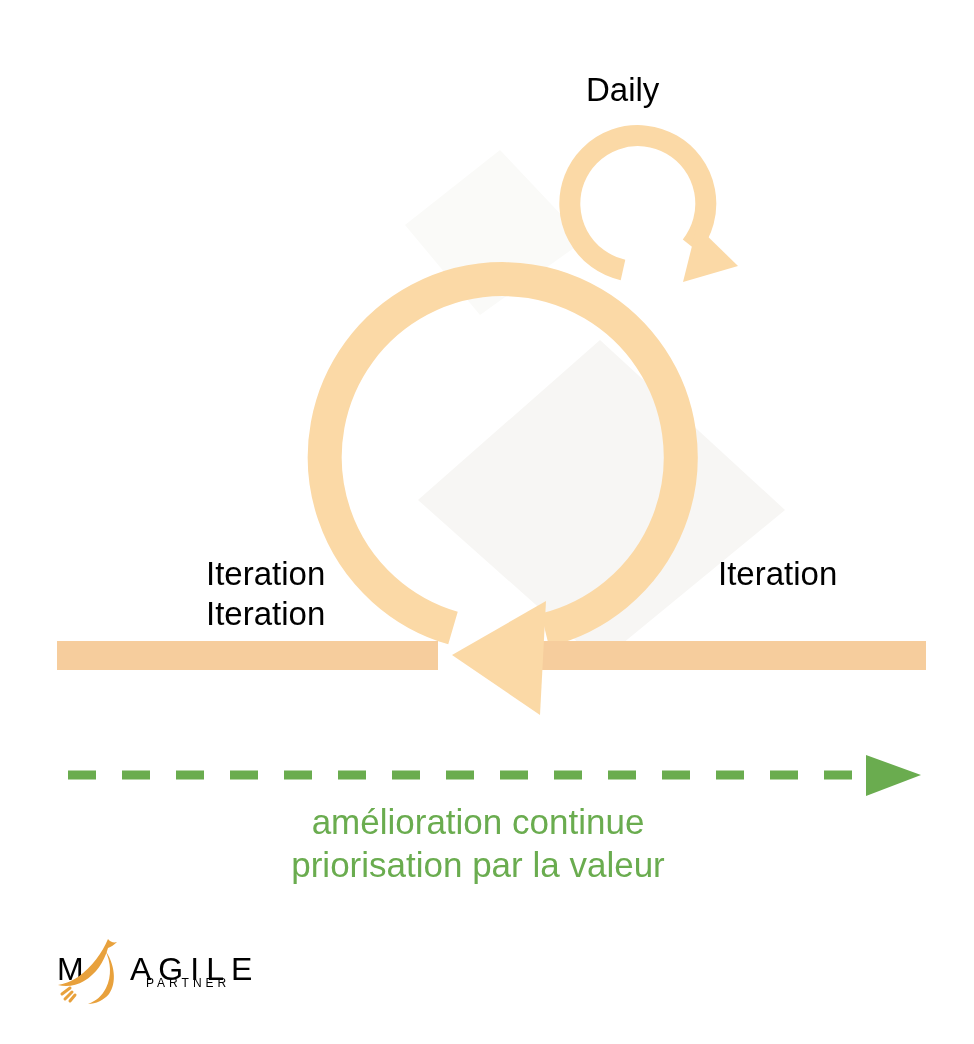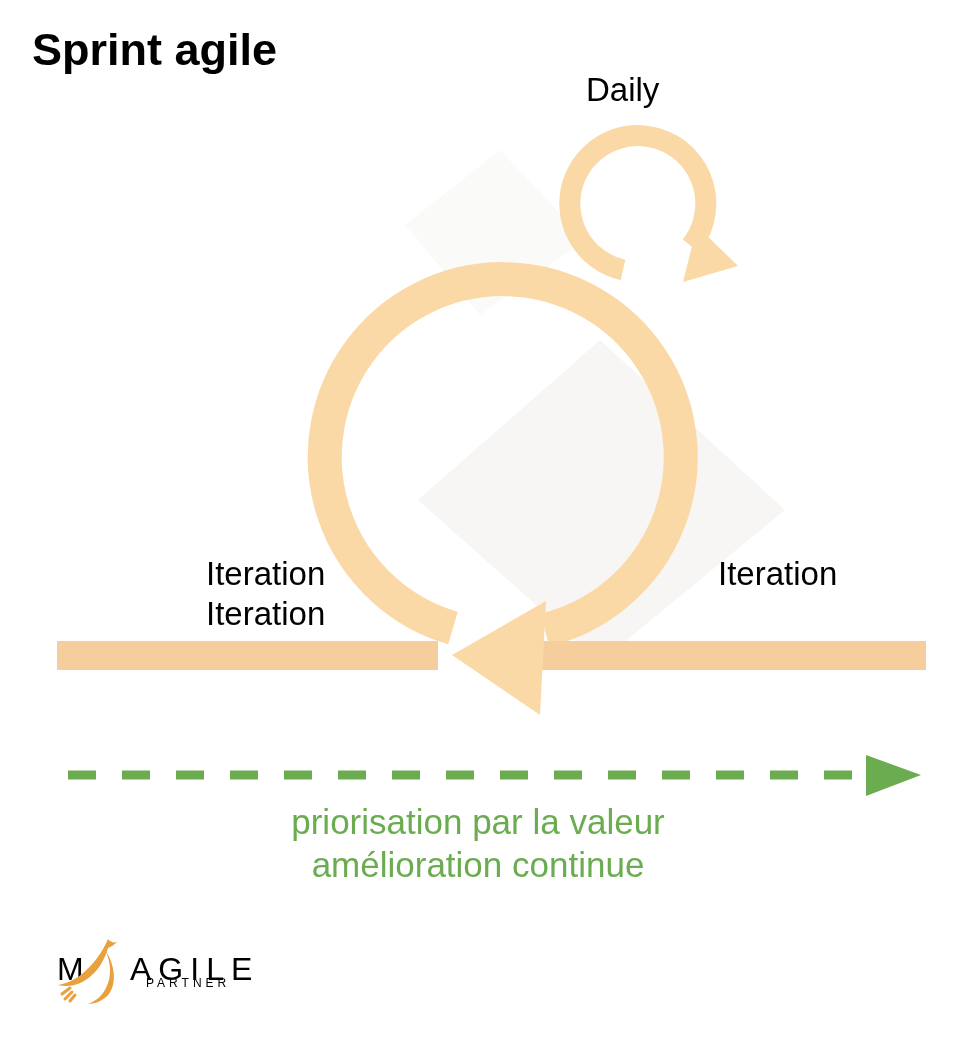--- a/index.html
+++ b/index.html
@@ -36,21 +36,20 @@
   .logo-m{position:absolute;left:1px;top:13px;font-size:32px;font-weight:300;letter-spacing:2px;}
   .bird{position:absolute;left:0px;top:0px;}
   .logo-agile{position:absolute;left:74px;top:13px;font-size:32px;font-weight:300;letter-spacing:7px;}
   .logo-partner{position:absolute;left:90px;top:38px;font-size:12px;font-weight:300;letter-spacing:4px;}
 </style>
 </head>
 <body>
 
 <div class="canvas">
 
-  <div class="title">Sprint agile</div>
 
   <svg class="art" width="974" height="1044" viewBox="0 0 974 1044">
 
     <polygon class="wm2" points="500,150 585,240 480,315 405,225"></polygon>
     <polygon class="wm" points="600,340 785,510 600,662 418,500"></polygon>
 
     <path class="stroke-peach big-loop" d="M 453 628 A 178 178 0 1 1 545 630"></path>
 
     <rect class="fill-bar" x="57" y="641" width="381" height="29"></rect>
     <rect class="fill-bar" x="490" y="641" width="436" height="29"></rect>
@@ -69,22 +68,22 @@
   <div class="label planning">
     <div>Iteration</div>
     <div>Iteration</div>
   </div>
 
   <div class="label review">
     <div>Iteration</div>
   </div>
 
   <div class="green-caption">
+    <div>amélioration continue</div>
     <div>priorisation par la valeur</div>
-    <div>amélioration continue</div>
   </div>
 
   <div class="logo">
     <span class="logo-m">M</span>
     <svg class="bird" width="74" height="68" viewBox="0 0 74 68">
       <path class="bird-fill" d="M52 1 C46 15 36 29 22 39 C14 44 8 46 2 47 C10 49 20 48 28 43 C40 36 48 24 52 10 C55 9 58 7 61 4 C58 5 54 4 52 1 Z"></path>
       <path class="bird-fill" d="M49 12 C55 24 56 38 50 50 C46 58 40 63 32 66 C40 66 48 62 53 56 C61 45 59 26 49 12 Z"></path>
       <path class="bird-stroke" d="M14 50 L6 56 M16 54 L9 61 M19 57 L14 63"></path>
     </svg>
     <span class="logo-agile">AGILE</span>

